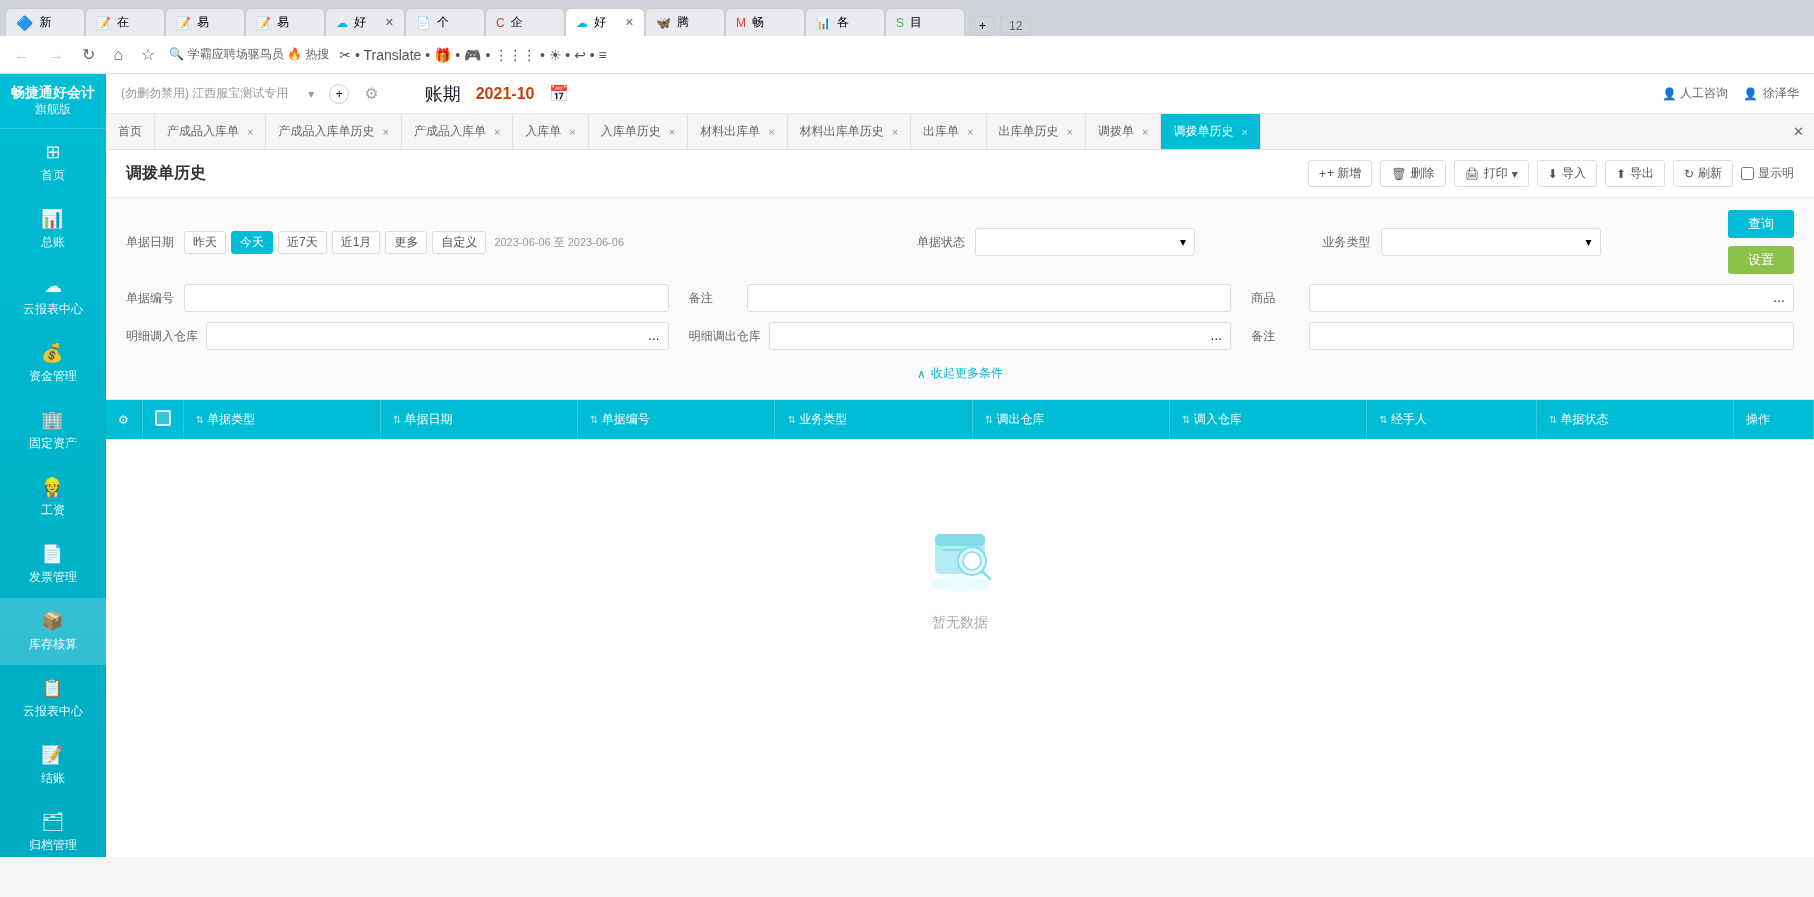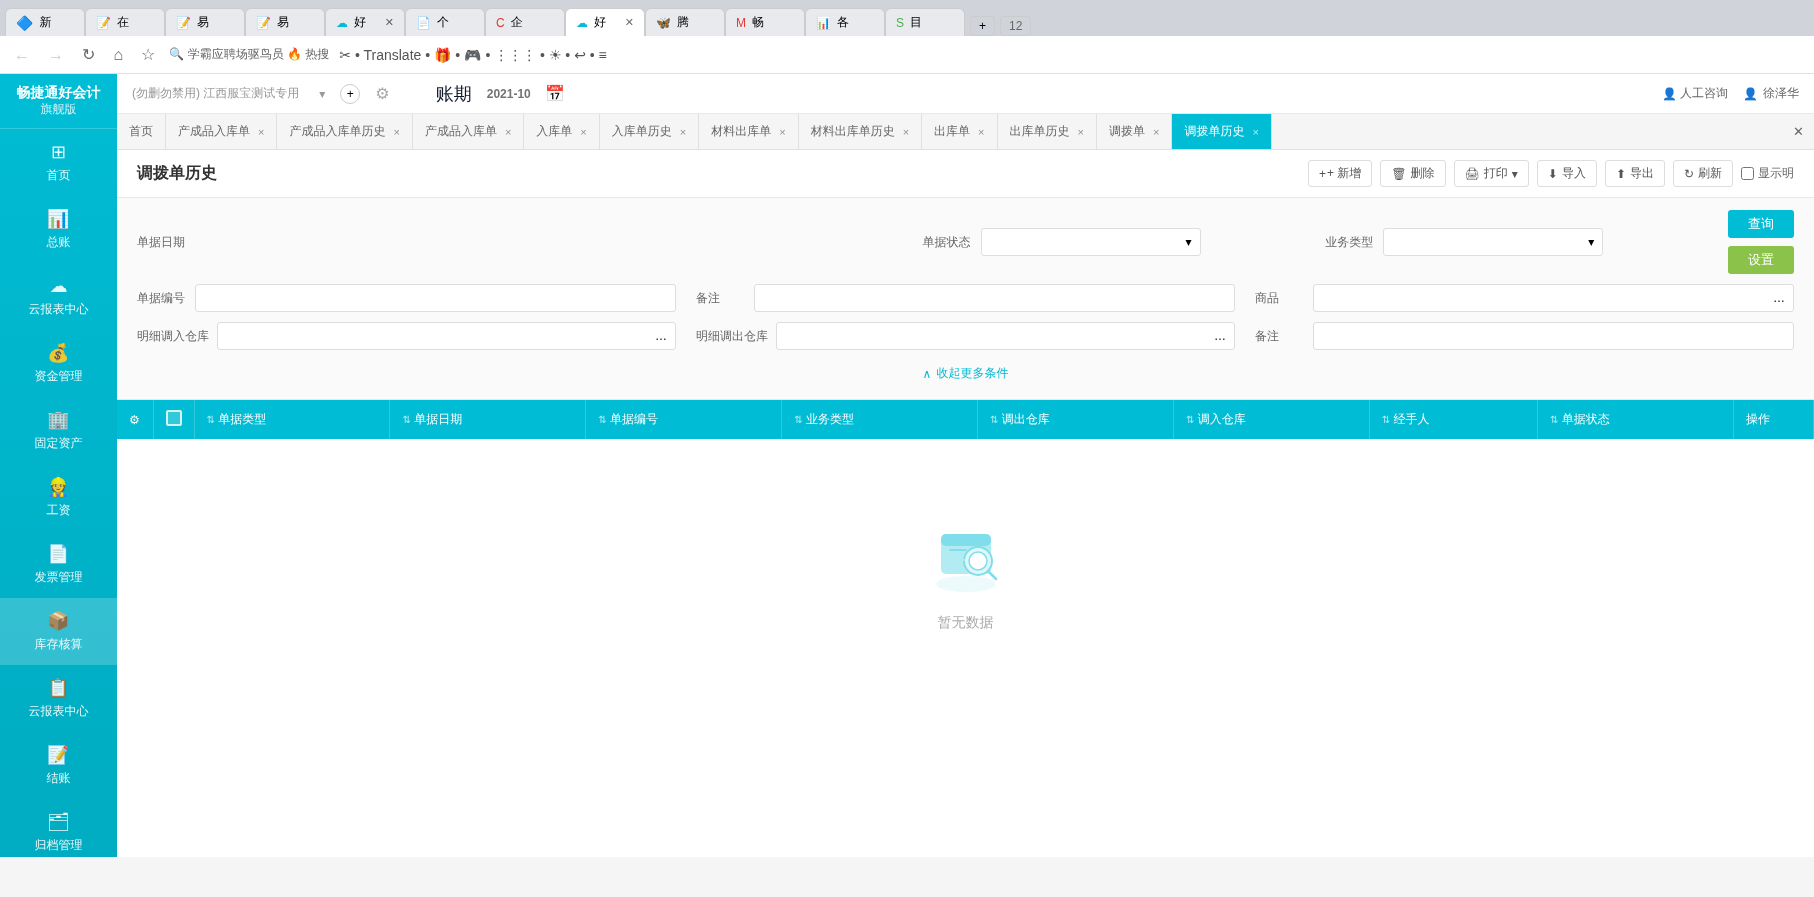--- a/index.html
+++ b/index.html
@@ -58,21 +58,21 @@
     }
 
     
     .app-container {
       display: flex;
       height: calc(100vh - 114px);
     }
 
     
     .sidebar {
-      width: 117px;
+      width: 106px;
       background: linear-gradient(180deg, #00bcd4 0%, #00acc1 100%);
       display: flex;
       flex-direction: column;
       flex-shrink: 0;
     }
     .sidebar-logo {
       background: #00bcd4;
       padding: 10px;
       text-align: center;
       border-bottom: 1px solid rgba(255,255,255,0.2);
@@ -106,21 +106,21 @@
     }
     .company-selector {
       display: flex;
       align-items: center;
       gap: 20px;
       color: #999;
       font-size: 12px;
       cursor: pointer;
     }
     .period-label { color: #0f172a; font-size: 18px; padding-left: 31px; }
-    .period-value { color: #737373; font-size: 12px; font-weight: bold; }
+    .period-value { color: #c2410c; font-size: 16px; font-weight: bold; }
     .header-right { margin-left: auto; display: flex; align-items: center; gap: 15px; }
     .consultation-btn { color: #666; font-size: 12px; cursor: pointer; display: flex; align-items: center; gap: 3px; }
     .user-info { display: flex; align-items: center; gap: 5px; color: #666; font-size: 12px; cursor: pointer; }
 
     
     .tab-nav {
       height: 36px;
       background: #f5f5f5;
       display: flex;
       align-items: center;
@@ -560,20 +560,29 @@
             <span>显示明</span>
           </div>
         </div>
       </div>
 
       <div class="filter-area">
 
         <div class="filter-row">
           <div class="filter-item" style="flex:2;">
             <span class="filter-label">单据日期</span>
+            <div class="date-btns">
+              <button class="date-btn">昨天</button>
+              <button class="date-btn active">今天</button>
+              <button class="date-btn">近7天</button>
+              <button class="date-btn">近1月</button>
+              <button class="date-btn">更多</button>
+              <button class="date-btn">自定义</button>
+              <span class="date-range-text">2023-06-06 至 2023-06-06</span>
+            </div>
           </div>
           <div class="filter-item">
             <span class="filter-label">单据状态</span>
             <div class="filter-select" style="width:220px;flex:none;">
               <span></span>
               <span>▾</span>
             </div>
           </div>
           <div class="filter-item">
             <span class="filter-label">业务类型</span>

